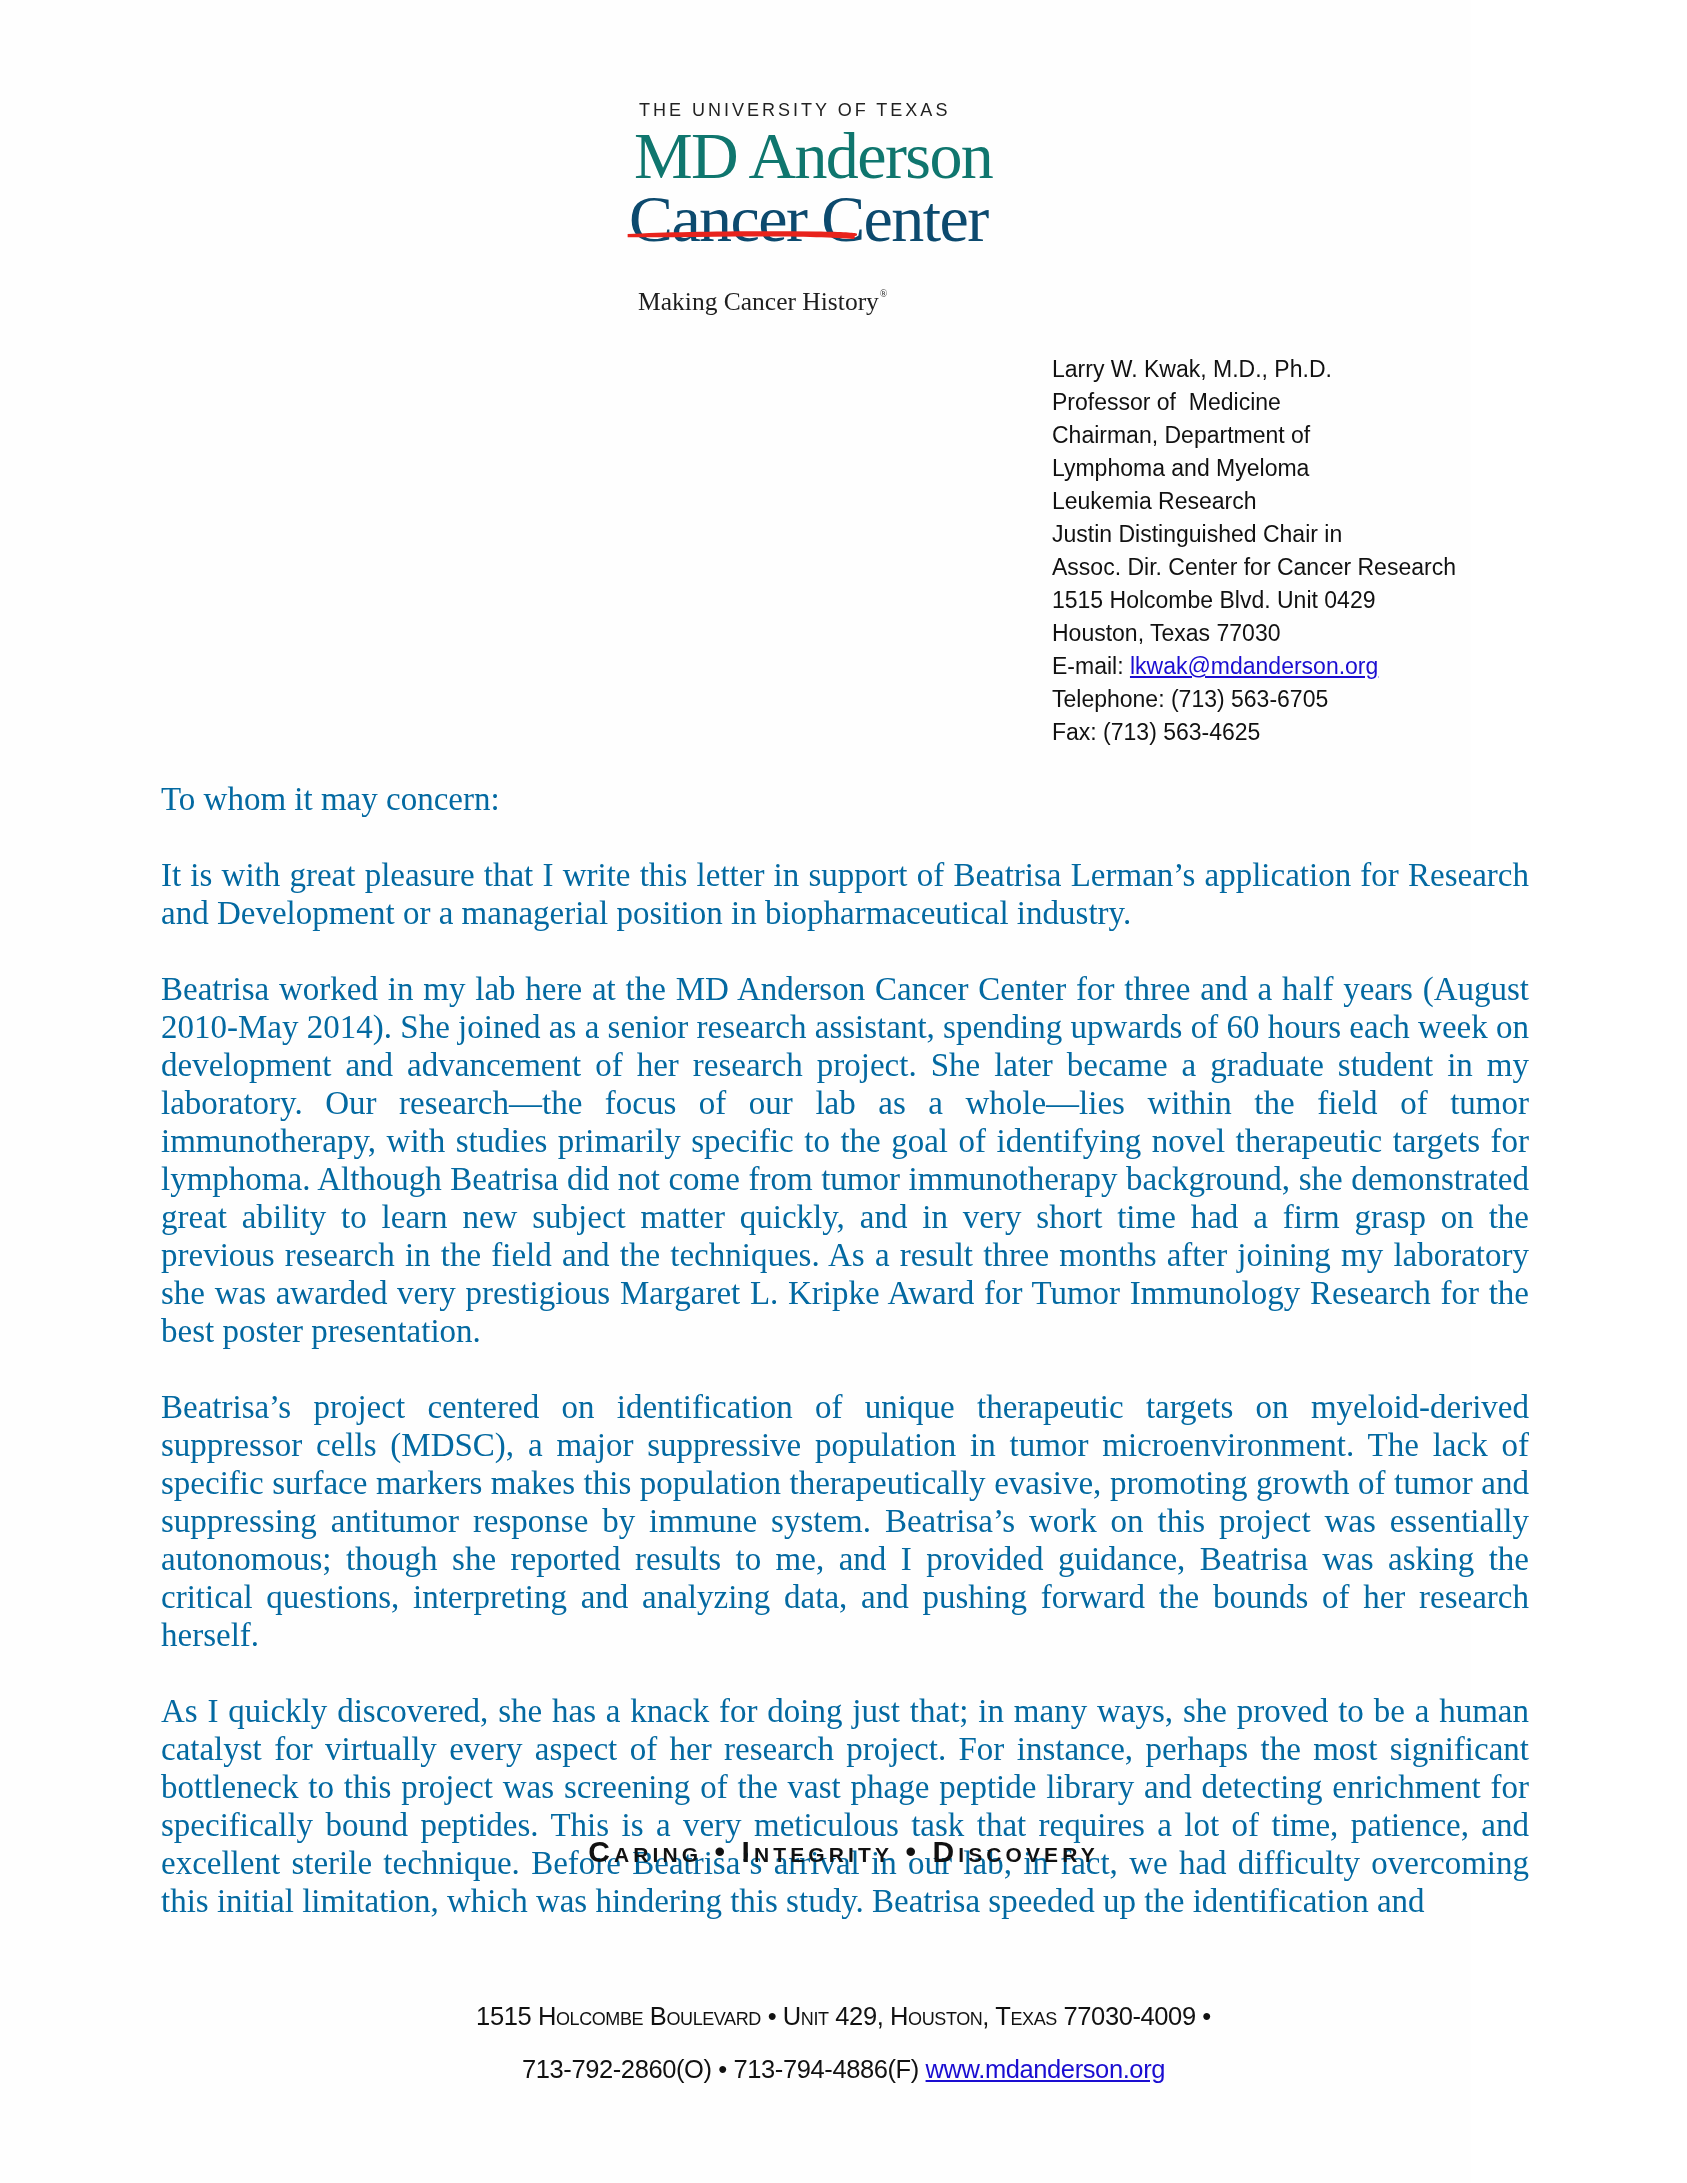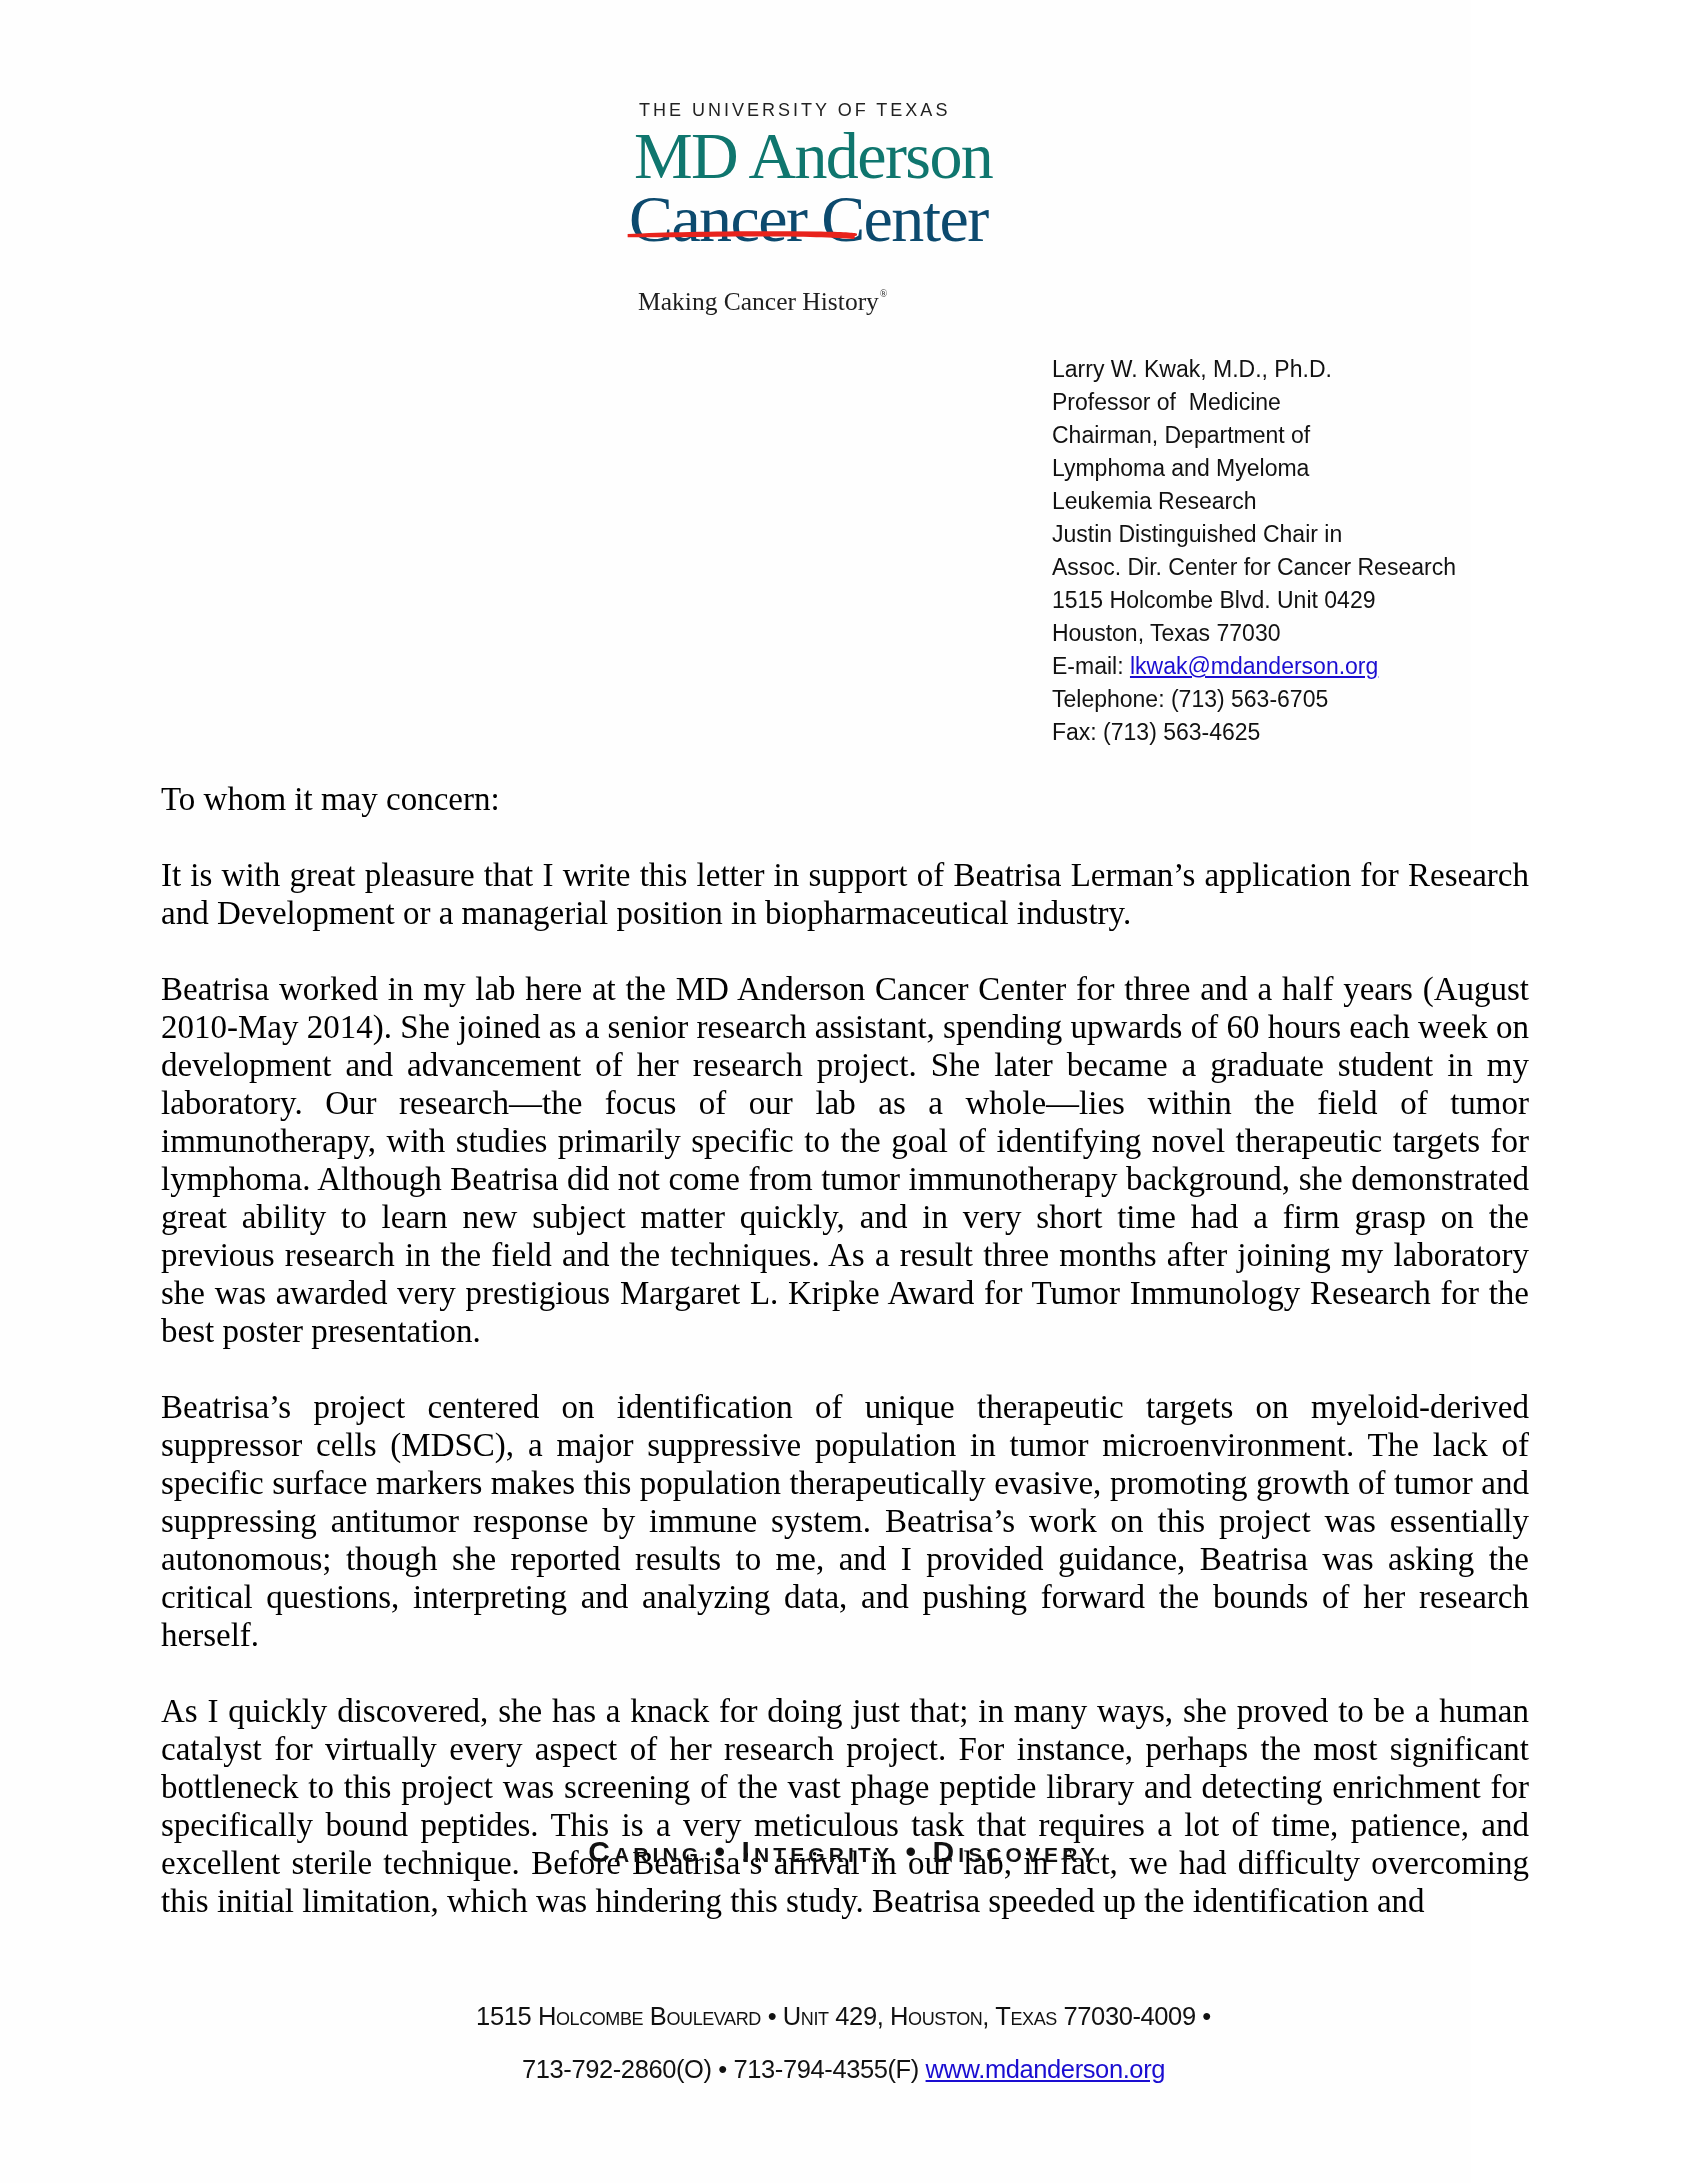--- a/index.html
+++ b/index.html
@@ -20,21 +20,21 @@
   .logo-tag sup { font-size: 10px; vertical-align: 13px; margin-left: 0.8px; }
 
   
   .contact { position: absolute; left: 1052px; top: 353px; width: 511px;
              font-family: "Liberation Sans", sans-serif; font-size: 23px; line-height: 33px; color: #111; }
   .contact div { white-space: pre; }
   .contact a { color: #1a0dd1; text-decoration: underline; }
 
   
   .body { position: absolute; left: 161px; top: 780px; width: 1368px;
-          font-family: "Liberation Serif", serif; font-size: 33px; line-height: 38px; color: #000000; }
+          font-family: "Liberation Serif", serif; font-size: 33px; line-height: 38px; color: #0369a1; }
   .body p { margin: 0 0 38px 0; text-align: justify; }
   .salutation { margin: 0 0 38px 0; }
 
   
   .footer { position: absolute; left: 0; width: 1687px; text-align: center; color: #111;
             font-family: "Liberation Sans", sans-serif; }
   .f-values { top: 1833px; font-size: 30px; letter-spacing: 4.1px; line-height: 38px; font-variant: small-caps; font-weight: bold; }
   .f-addr { top: 2000px; font-size: 25.5px; line-height: 33px; font-variant: small-caps; letter-spacing: -0.4px; }
   .f-phone { top: 2053px; font-size: 25.5px; line-height: 33px; letter-spacing: -0.4px; }
   .f-phone a { color: #1a0dd1; text-decoration: underline; }
@@ -87,18 +87,18 @@
   </div>
   <div class="footer f-addr">
     <span>1515 Holcombe Boulevard</span>
     <span class="sep">•</span>
     <span>Unit 429, Houston, Texas 77030-4009</span>
     <span class="sep">•</span>
   </div>
   <div class="footer f-phone">
     <span>713-792-2860(O)</span>
     <span class="sep">•</span>
-    <span>713-794-4355(F)</span>
+    <span>713-794-4886(F)</span>
     <a>www.mdanderson.org</a>
   </div>
 
 </div>
 
 
 </body></html>

